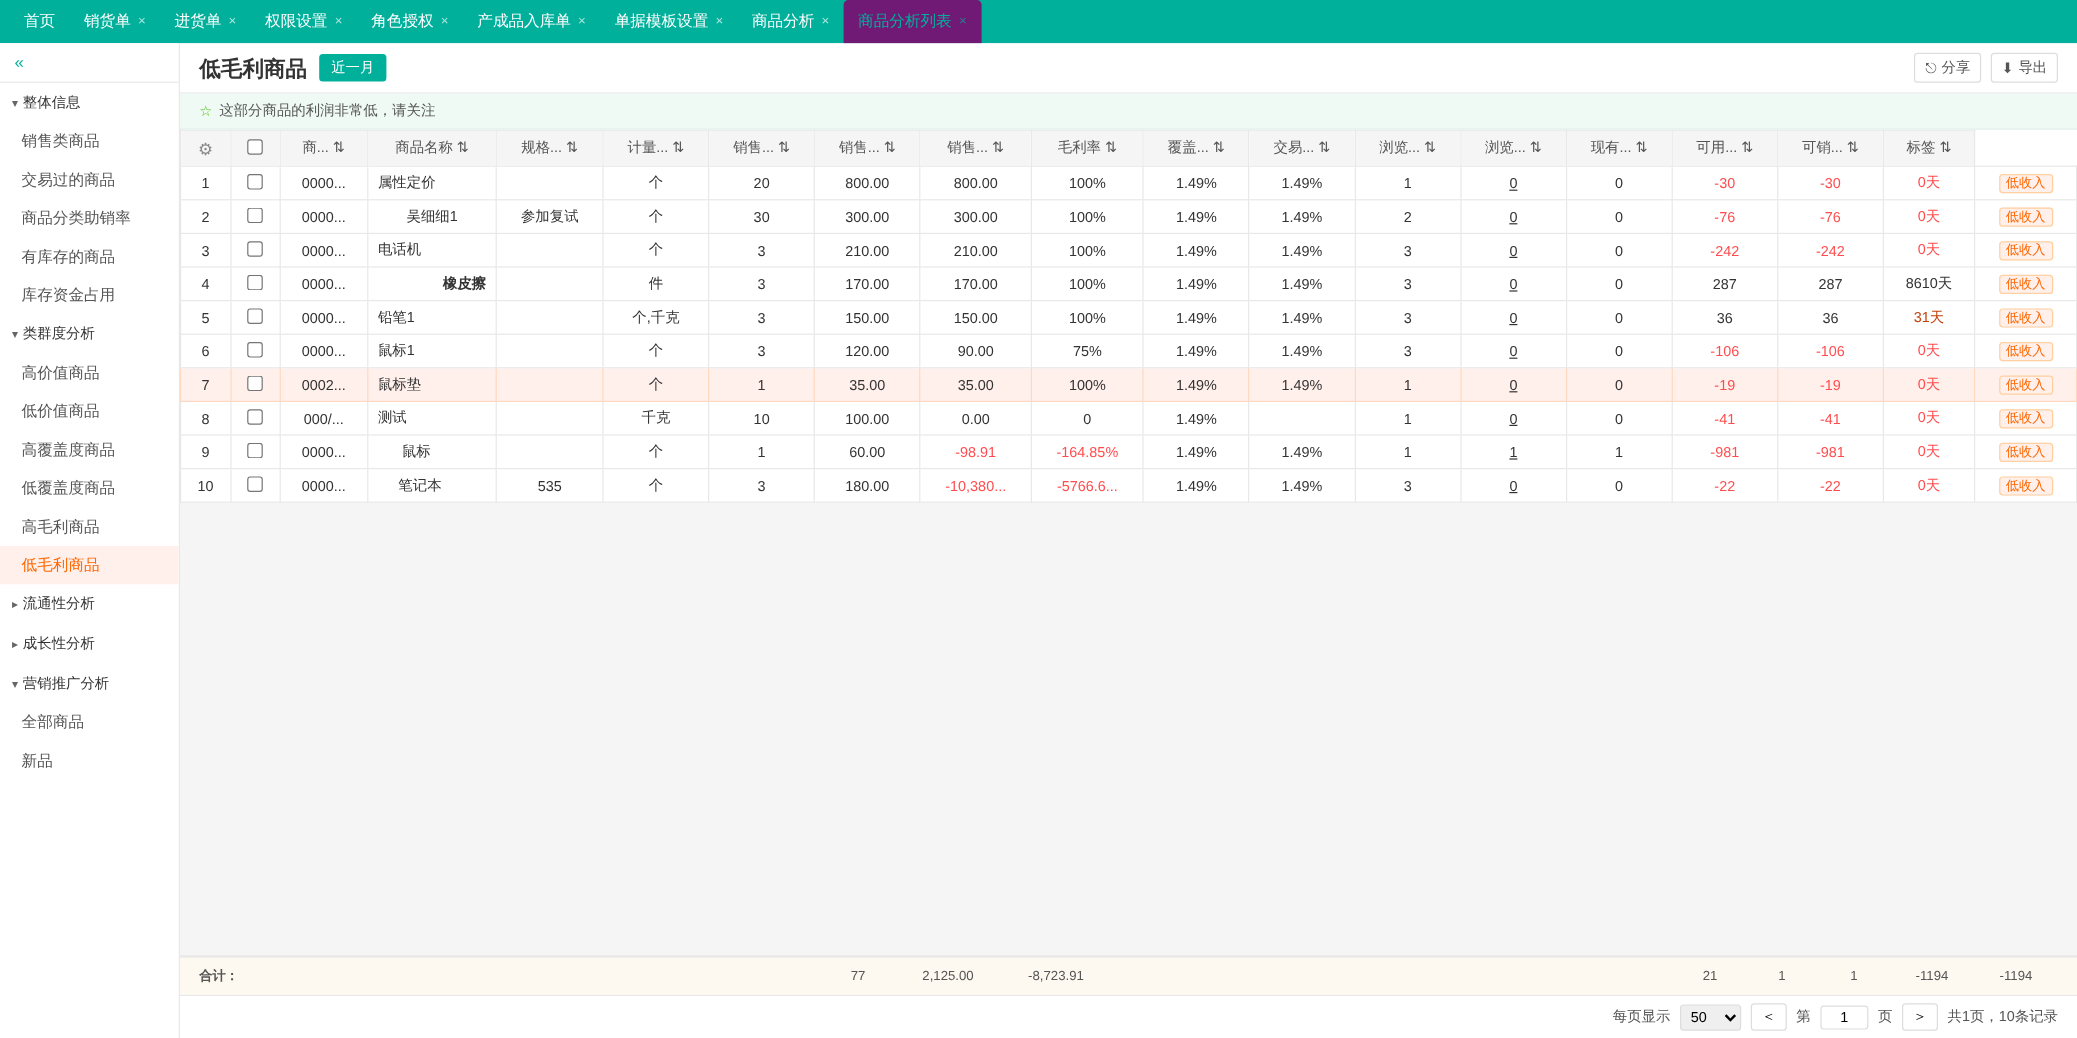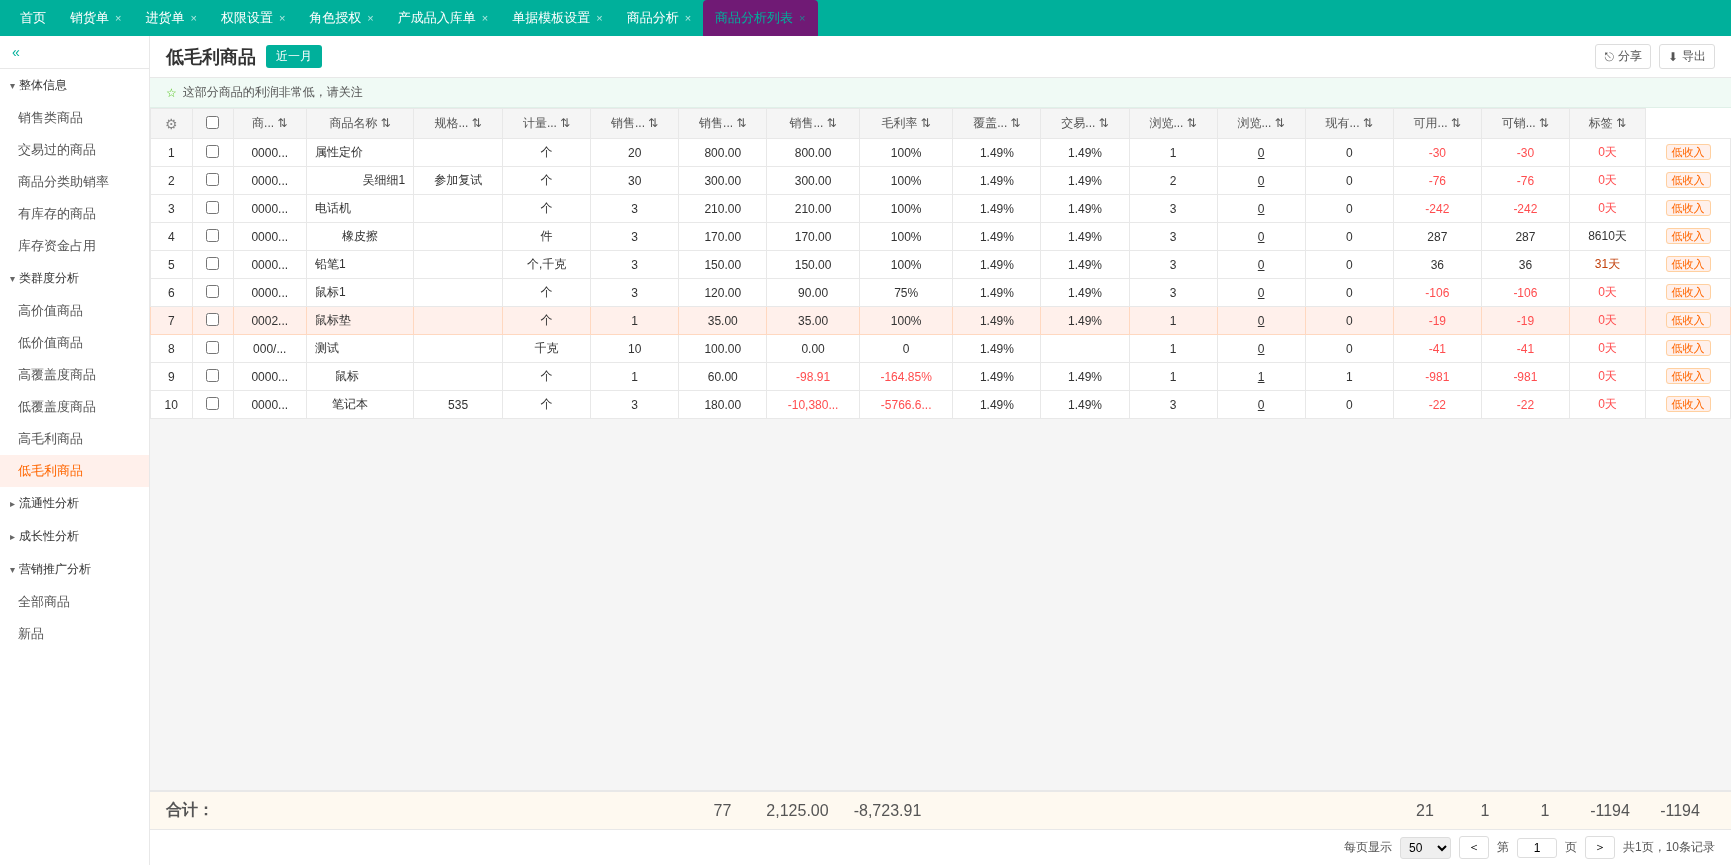--- a/index.html
+++ b/index.html
@@ -180,21 +180,21 @@
     }
     .underline-link { text-decoration: underline; color: #333; cursor: pointer; }
 
     
     .footer-total {
       background: #fef9f0;
       border-top: 2px solid #e8e8e8;
       display: flex;
       align-items: center;
       padding: 8px 16px;
-      font-size: 16px;
+      font-size: 11px;
       color: #555;
       position: sticky;
       bottom: 0;
     }
 
     
     .pagination-bar {
       display: flex;
       align-items: center;
       justify-content: flex-end;
@@ -388,21 +388,21 @@
       <td>0</td>
       <td style="color:#ff4d4f">-30</td>
       <td style="color:#ff4d4f">-30</td>
       <td style="color:#ff4d4f">0天</td>
       <td><span class="tag-badge">低收入</span></td>
     </tr>
             <tr>
       <td>2</td>
       <td><input type="checkbox" style=""></td>
       <td>0000...</td>
-      <td style="text-align:right;">吴细细1</td>
+      <td style="text-align:center;">吴细细1</td>
       <td>参加复试</td>
       <td>个</td>
       <td>30</td>
       <td>300.00</td>
       <td style="color:#333">300.00</td>
       <td style="color:#333">100%</td>
       <td>1.49%</td>
       <td>1.49%</td>
       <td>2</td>
       <td><span class="underline-link">0</span></td>
@@ -430,21 +430,21 @@
       <td>0</td>
       <td style="color:#ff4d4f">-242</td>
       <td style="color:#ff4d4f">-242</td>
       <td style="color:#ff4d4f">0天</td>
       <td><span class="tag-badge">低收入</span></td>
     </tr>
             <tr>
       <td>4</td>
       <td><input type="checkbox" style=""></td>
       <td>0000...</td>
-      <td style="text-align:center;">橡皮擦</td>
+      <td style="text-align:right;font-weight:bold;">橡皮擦</td>
       <td></td>
       <td>件</td>
       <td>3</td>
       <td>170.00</td>
       <td style="color:#333">170.00</td>
       <td style="color:#333">100%</td>
       <td>1.49%</td>
       <td>1.49%</td>
       <td>3</td>
       <td><span class="underline-link">0</span></td>

